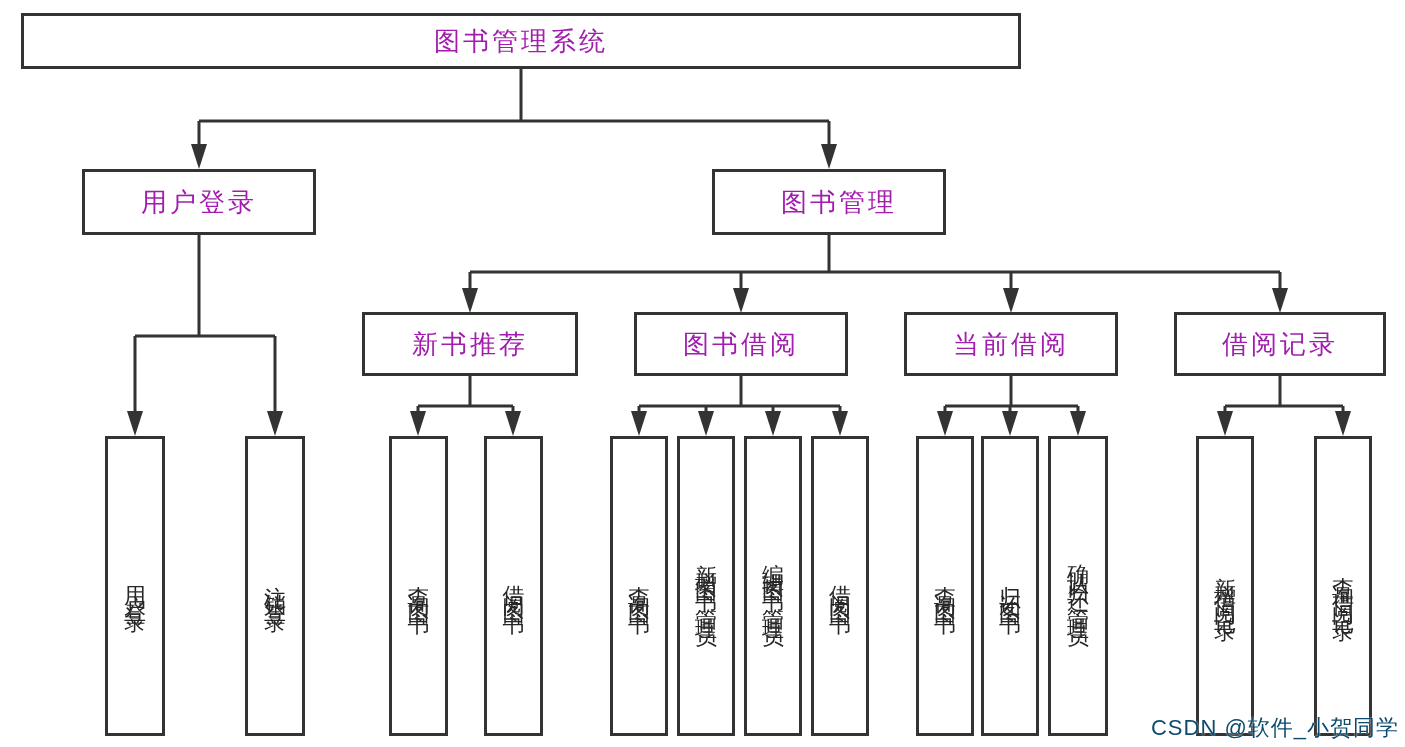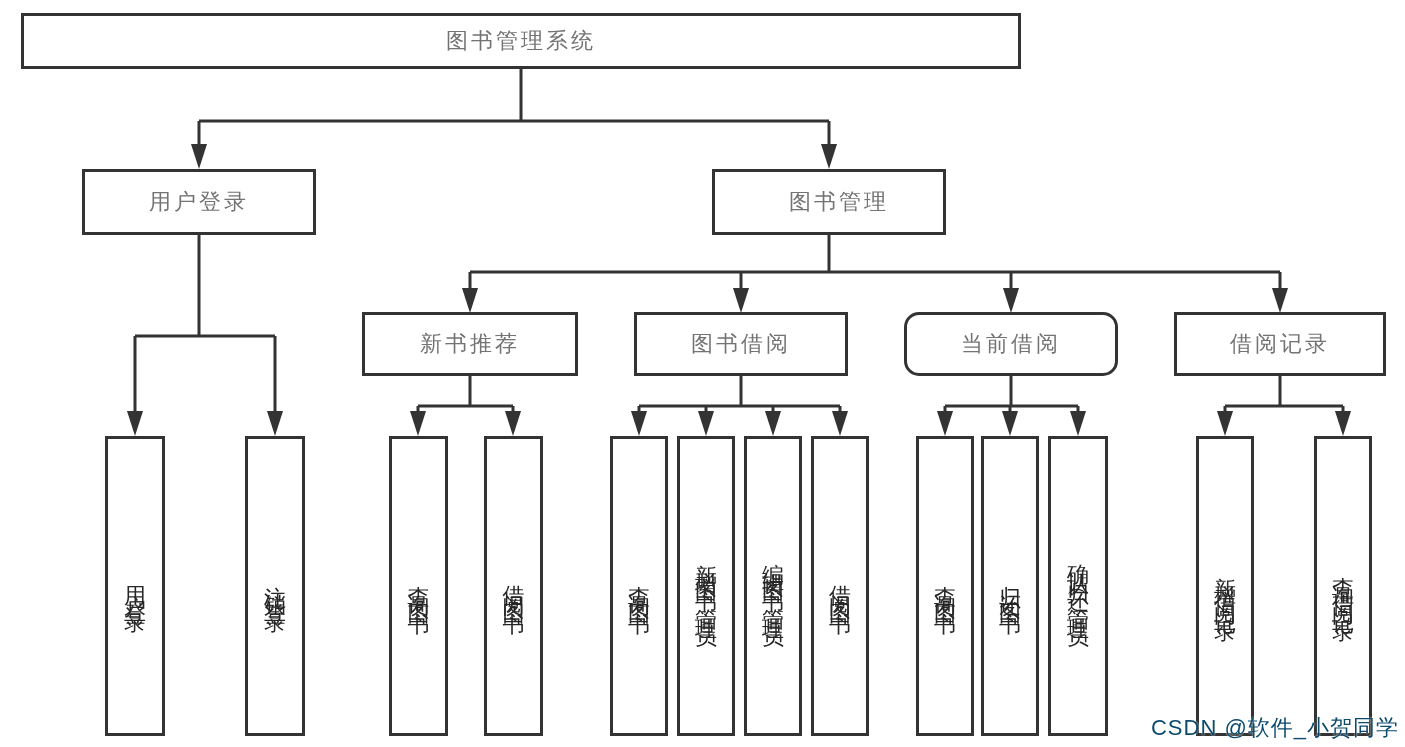--- a/index.html
+++ b/index.html
@@ -23,22 +23,22 @@
     height: 747px;
   }
   .box {
     position: absolute;
     box-sizing: border-box;
     border: 3px solid #333333;
     background: #ffffff;
     display: flex;
     align-items: center;
     justify-content: center;
-    color: #737373;
-    font-size: 22px;
+    color: #a21caf;
+    font-size: 26px;
     letter-spacing: 3px;
     line-height: 1;
     white-space: nowrap;
   }
   .vbox {
     position: absolute;
     box-sizing: border-box;
     border: 3px solid #333333;
     background: #ffffff;
     display: flex;
@@ -107,21 +107,21 @@
     </g>
   </svg>
 
   <div class="box" style="left:21px; top:13px; width:1000px; height:56px;">图书管理系统</div>
 
   <div class="box" style="left:82px; top:169px; width:234px; height:66px;">用户登录</div>
   <div class="box" style="left:712px; top:169px; width:234px; height:66px;padding-left:20px;">图书管理</div>
 
   <div class="box" style="left:634px; top:312px; width:214px; height:64px;">图书借阅</div>
   <div class="box" style="left:362px; top:312px; width:216px; height:64px;">新书推荐</div>
-  <div class="box" style="left:904px; top:312px; width:214px; height:64px;border-radius:15px;">当前借阅</div>
+  <div class="box" style="left:904px; top:312px; width:214px; height:64px;">当前借阅</div>
   <div class="box" style="left:1174px; top:312px; width:212px; height:64px;">借阅记录</div>
 
   <div class="vbox" style="left:105px; width:60px;">
     <span>用户登录</span>
   </div>
   <div class="vbox" style="left:245px; width:60px;">
     <span>注销登录</span>
   </div>
 
   <div class="vbox" style="left:389px;">

